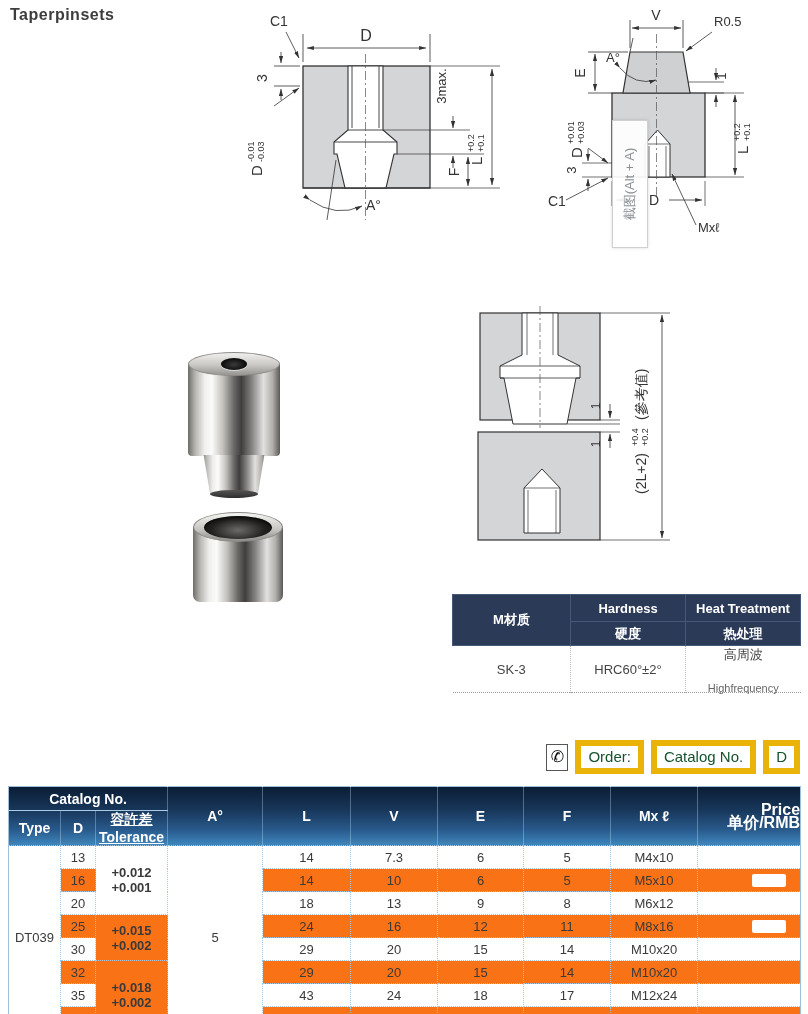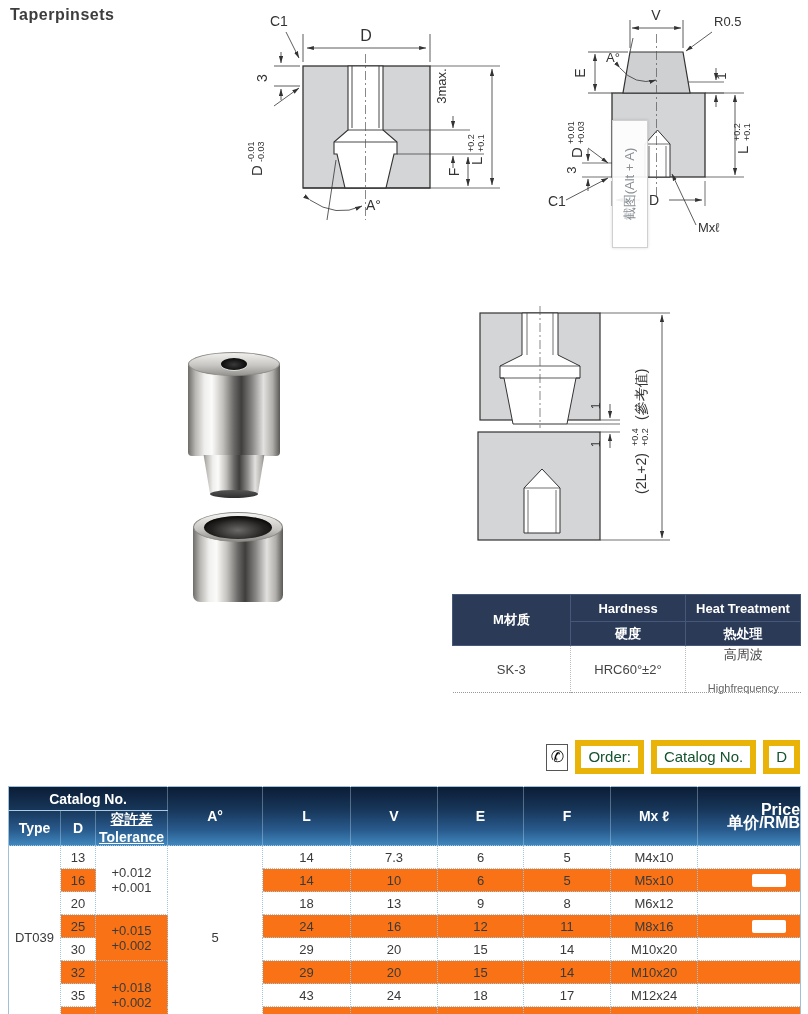--- a/index.html
+++ b/index.html
@@ -59,21 +59,21 @@
   table.spec th{color:#fff;font-weight:bold;padding:0;border-left:1px solid rgba(200,225,245,.35);}
   table.spec th:first-child{border-left:none;}
   table.spec tr.hr1 th{height:23px;font-size:14px;}
   table.spec tr.hr2 th{height:25px;font-size:14px;}
   th.cat{border-bottom:1px solid #a9cce4;}
   th.tolh{font-size:10px;font-weight:bold;text-decoration:underline;}
   th.priceh div{font-size:16px;line-height:13px;text-align:right;}
   table.spec td{height:22px;text-align:center;color:#3a3a3a;border:1px dotted #a3c6de;background:#fff;padding:0;}
   table.spec tr.blue td{background:#f97316;}
   table.spec td.merged{background:#fff;}
-  .tol-cell div{line-height:15px;}
+  .tol-cell div{line-height:15px;font-weight:bold;}
   .redact{width:34px;height:13px;background:#fff;border-radius:2px;margin:0 14px 0 auto;}
 </style>
 </head>
 <body>
 
 <div class="page">
 
   <div class="title">Taperpinsets</div>
 
   <svg style="position:absolute;left:248px;top:8px;" width="275" height="240" viewBox="0 0 275 240">

